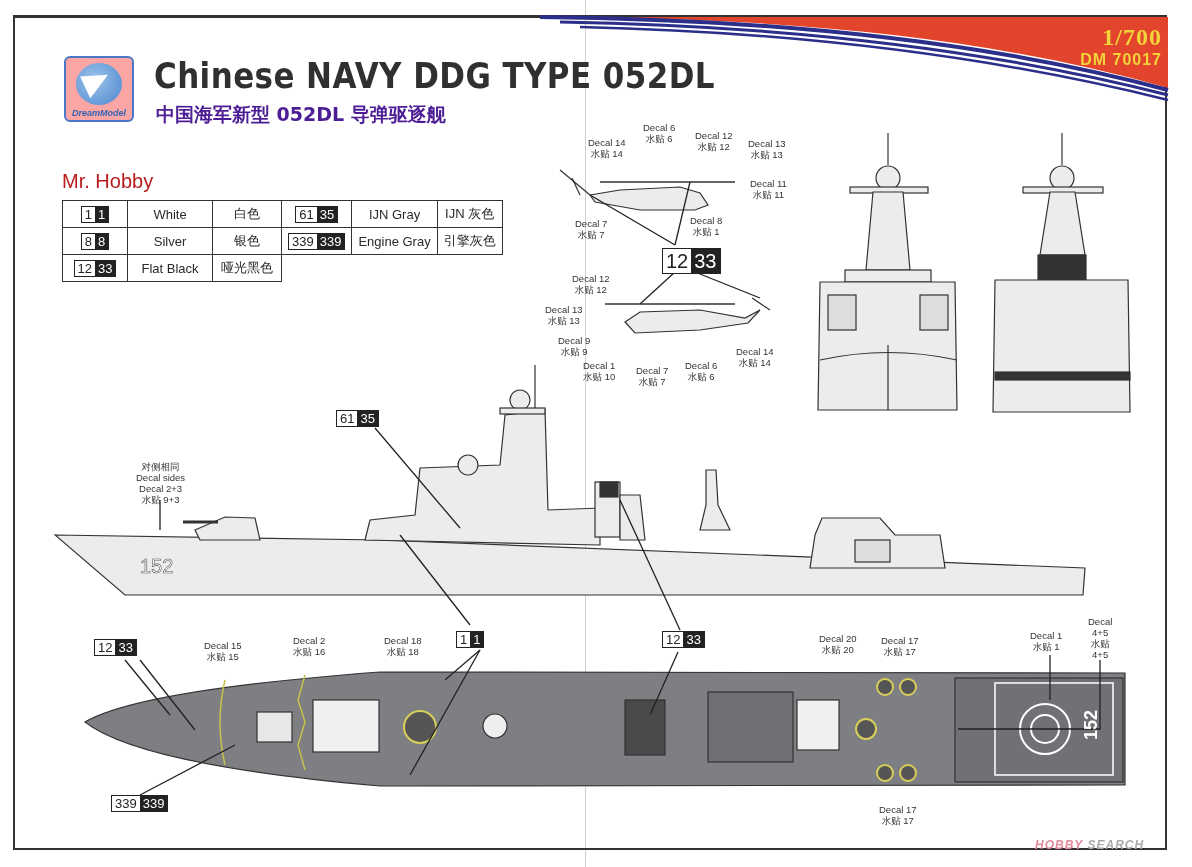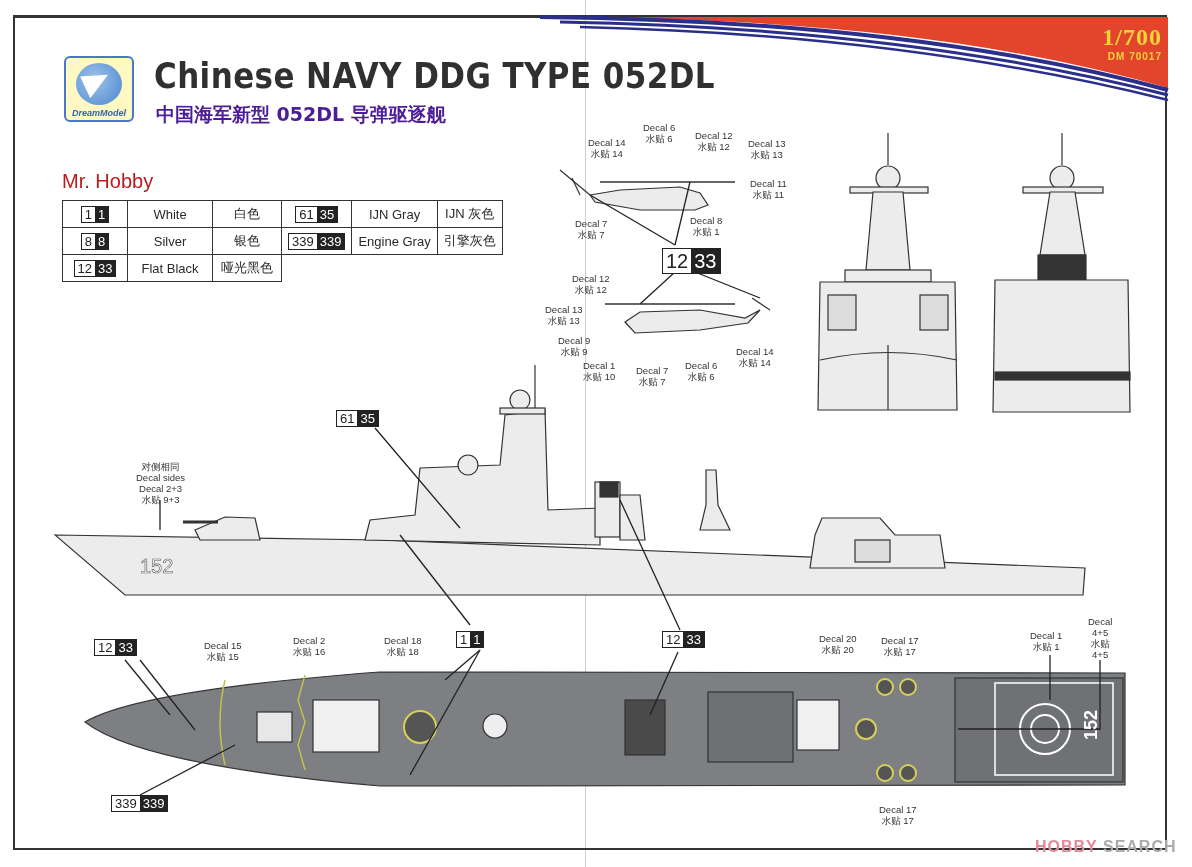--- a/index.html
+++ b/index.html
@@ -2,39 +2,39 @@
 <html><head>
 <meta charset="utf-8">
 <style>
   html,body{margin:0;padding:0;background:#fff;}
   body{width:1192px;height:867px;position:relative;overflow:hidden;font-family:"Liberation Sans",sans-serif;color:#2a2a2a;}
   .frame{position:absolute;left:13px;top:15px;width:1154px;height:835px;border:2px solid #333;border-top-width:3px;box-sizing:border-box;}
   .fold{position:absolute;left:585px;top:0;width:1px;height:867px;background:#cfcfcf;}
   .banner{position:absolute;left:0;top:0;width:1192px;height:110px;}
   .scale{position:absolute;right:30px;top:24px;text-align:right;color:#f2d43a;font-weight:bold;}
   .scale .big{font-size:24px;letter-spacing:1px;font-family:Liberation Serif, serif;}
-  .scale .code{font-size:10px;letter-spacing:1px;}
-  .logo{position:absolute;left:64px;top:56px;width:70px;height:66px;border:2px solid #4b78c6;border-radius:6px;box-sizing:border-box;background:#fef9c3;}
+  .scale .code{font-size:16px;letter-spacing:1px;}
+  .logo{position:absolute;left:64px;top:56px;width:70px;height:66px;border:2px solid #4b78c6;border-radius:6px;box-sizing:border-box;background:#fca5a5;}
   .logo .circle{position:absolute;left:10px;top:5px;width:46px;height:42px;border-radius:50%;background:radial-gradient(circle at 40% 40%,#9dc4ea,#4c85cf);}
   .logo .plane{position:absolute;left:18px;top:12px;width:0;height:0;border-left:26px solid #fff;border-top:10px solid transparent;border-bottom:14px solid transparent;transform:rotate(-25deg);}
   .logo .brand{position:absolute;left:0;bottom:2px;width:100%;text-align:center;font-size:9px;font-weight:bold;font-style:italic;color:#3163b3;}
   .title-en{position:absolute;left:154px;top:55px;font-size:36px;font-weight:bold;color:#303030;letter-spacing:0.5px;font-family:"DejaVu Sans",sans-serif;transform:scaleX(0.86);transform-origin:left top;white-space:nowrap;}
   .title-cn{position:absolute;left:156px;top:102px;font-size:19px;font-weight:bold;color:#4c1d95;white-space:nowrap;font-family:"DejaVu Sans",sans-serif;}
   .brand-title{position:absolute;left:62px;top:170px;font-size:20px;color:#b91c1c;}
   table.paint{position:absolute;left:62px;top:200px;border-collapse:collapse;font-size:13px;}
   table.paint td{border:1.5px solid #333;height:26px;text-align:center;padding:0 6px;white-space:nowrap;}
   table.paint td.empty{border:none;}
   .code-box{display:inline-flex;border:1.5px solid #222;font-size:13px;line-height:15px;}
   .code-box .w{background:#fff;color:#222;padding:0 3px;}
   .code-box .b{background:#222;color:#fff;padding:0 3px;}
   .callout{position:absolute;}
   .callout.lg .code-box{font-size:20px;line-height:24px;}
   .label{position:absolute;font-size:9.5px;text-align:center;line-height:11px;color:#333;white-space:nowrap;}
   svg.art{position:absolute;left:0;top:0;}
-  .watermark{position:absolute;left:1035px;top:838px;font-size:16px;letter-spacing:1px;font-weight:bold;}
+  .watermark{position:absolute;left:1035px;top:838px;font-size:12px;letter-spacing:1px;font-weight:bold;font-style:italic;}
   .watermark .h{color:#e28a9a;}
   .watermark .s{color:#aaa;}
 </style>
 </head>
 <body>
 
 <div class="fold"></div>
 <div class="frame"></div>
 
 <svg class="banner" width="1192" height="110" viewBox="0 0 1192 110">

